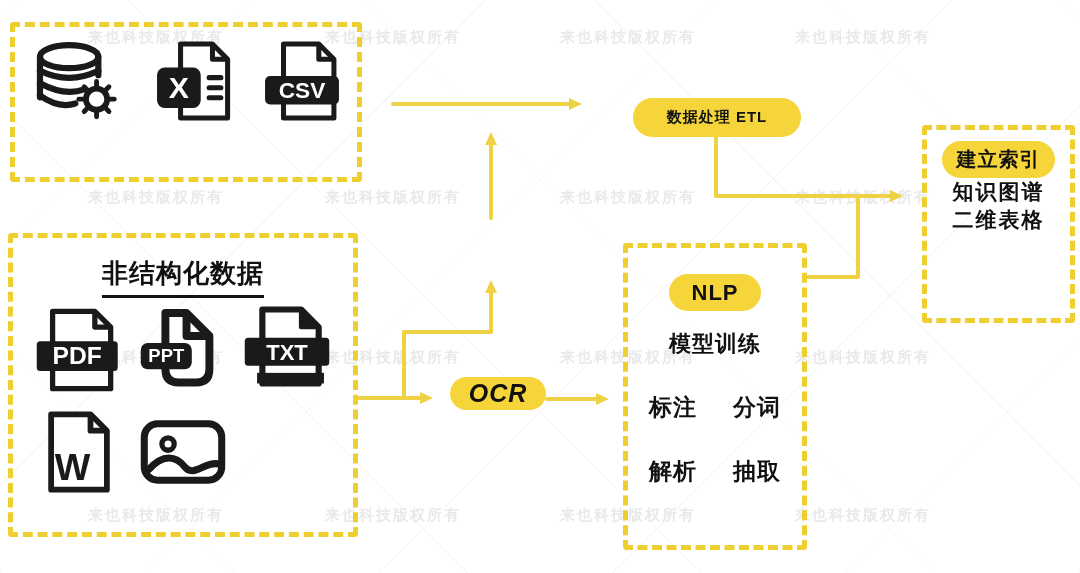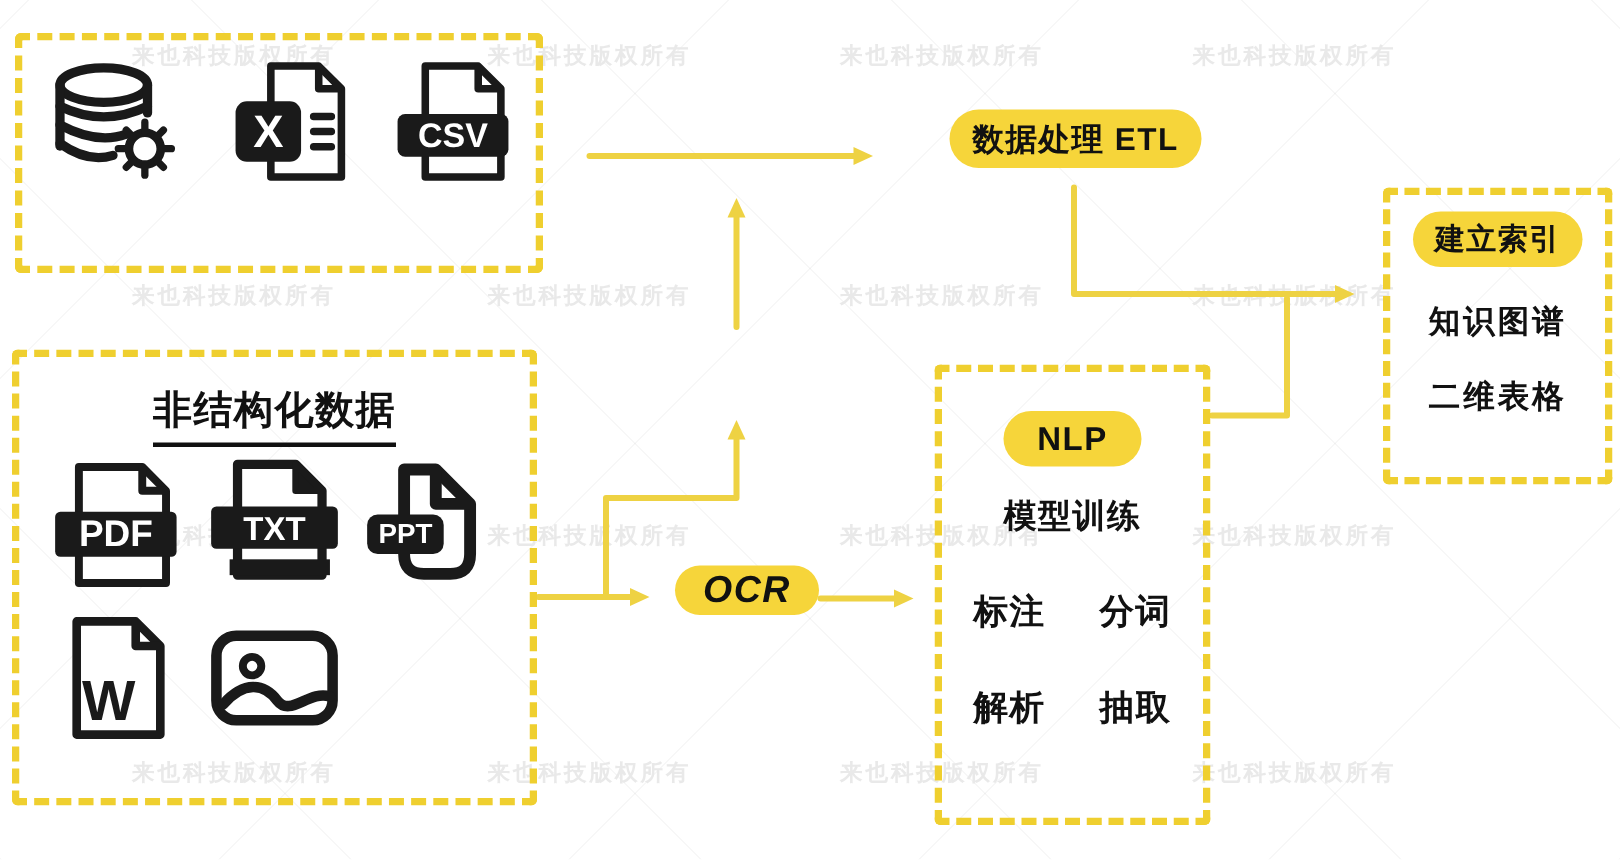--- a/index.html
+++ b/index.html
@@ -33,21 +33,21 @@
   .icons-row{display:flex;justify-content:center;align-items:center;gap:24px;margin-top:12px;}
   .icons-grid{
     display:grid;grid-template-columns:repeat(3,1fr);row-gap:10px;
     padding:6px 14px 0 14px;justify-items:center;align-items:center;
   }
   .icon{display:flex;align-items:center;justify-content:center;}
   .nlp-inner{display:flex;flex-direction:column;align-items:center;}
   .nlp-train{margin-top:18px;font-weight:bold;font-size:22px;letter-spacing:1px;}
   .nlp-row{display:flex;justify-content:center;gap:36px;margin-top:33px;font-weight:bold;font-size:23px;letter-spacing:1px;}
   .index-inner{display:flex;flex-direction:column;align-items:center;}
-  .index-item{margin-top:22px;font-weight:bold;font-size:21px;letter-spacing:2px;}
+  .index-item{font-weight:bold;font-size:21px;letter-spacing:2px;}
   svg text{font-family:"Liberation Sans","DejaVu Sans",sans-serif;font-weight:bold;}
 </style>
 </head>
 <body>
 
 <div class="stage">
 
   <span class="wm" style="left:88px;top:28px">来也科技版权所有</span>
   <span class="wm" style="left:325px;top:28px">来也科技版权所有</span>
   <span class="wm" style="left:560px;top:28px">来也科技版权所有</span>
@@ -133,53 +133,53 @@
       <span class="icon">
         <svg width="88" height="92" viewBox="0 0 100 100">
           <path d="M20,6 H68 L86,24 V94 H20 Z" fill="#ffffff" stroke="#1a1a1a" stroke-width="6" stroke-linejoin="round"></path>
           <path d="M68,6 V24 H86" fill="none" stroke="#1a1a1a" stroke-width="6" stroke-linejoin="round"></path>
           <rect x="2" y="40" width="92" height="34" rx="4" fill="#1a1a1a"></rect>
           <text x="48" y="66" font-size="28" fill="#ffffff" text-anchor="middle">PDF</text>
         </svg>
       </span>
       <span class="icon">
         <svg width="88" height="92" viewBox="0 0 100 100">
+          <path d="M30,8 H54 L80,34 V72 Q80,87 65,87 H45 Q30,87 30,72 Z" fill="#ffffff" stroke="#1a1a1a" stroke-width="9" stroke-linejoin="round"></path>
+          <path d="M54,8 V34 H80" fill="none" stroke="#1a1a1a" stroke-width="9" stroke-linejoin="round"></path>
+          <rect x="2" y="42" width="58" height="30" rx="8" fill="#1a1a1a"></rect>
+          <text x="31" y="64" font-size="21" fill="#ffffff" text-anchor="middle">PPT</text>
+        </svg>
+      </span>
+      <span class="icon">
+        <svg width="88" height="92" viewBox="0 0 100 100">
           <path d="M22,4 H66 L86,24 V88 H22 Z" fill="#ffffff" stroke="#1a1a1a" stroke-width="7" stroke-linejoin="round"></path>
           <path d="M66,4 L86,24 H66 Z" fill="#1a1a1a" stroke="#1a1a1a" stroke-width="5" stroke-linejoin="round"></path>
           <rect x="2" y="36" width="96" height="32" rx="4" fill="#1a1a1a"></rect>
           <rect x="16" y="76" width="76" height="12" fill="#1a1a1a"></rect>
           <text x="50" y="61" font-size="25" fill="#ffffff" text-anchor="middle">TXT</text>
         </svg>
       </span>
       <span class="icon">
-        <svg width="88" height="92" viewBox="0 0 100 100">
-          <path d="M30,8 H54 L80,34 V72 Q80,87 65,87 H45 Q30,87 30,72 Z" fill="#ffffff" stroke="#1a1a1a" stroke-width="9" stroke-linejoin="round"></path>
-          <path d="M54,8 V34 H80" fill="none" stroke="#1a1a1a" stroke-width="9" stroke-linejoin="round"></path>
-          <rect x="2" y="42" width="58" height="30" rx="8" fill="#1a1a1a"></rect>
-          <text x="31" y="64" font-size="21" fill="#ffffff" text-anchor="middle">PPT</text>
-        </svg>
-      </span>
-      <span class="icon">
         <svg width="82" height="92" viewBox="0 0 100 100">
           <path d="M16,4 H64 L84,24 V96 H16 Z" fill="#ffffff" stroke="#1a1a1a" stroke-width="7" stroke-linejoin="round"></path>
           <path d="M64,4 V24 H84" fill="none" stroke="#1a1a1a" stroke-width="7" stroke-linejoin="round"></path>
           <text x="42" y="84" font-size="46" fill="#1a1a1a" text-anchor="middle">W</text>
         </svg>
       </span>
       <span class="icon">
         <svg width="88" height="92" viewBox="0 0 100 100">
           <rect x="6" y="18" width="88" height="64" rx="15" fill="#ffffff" stroke="#1a1a1a" stroke-width="8"></rect>
           <circle cx="33" cy="41" r="7" fill="none" stroke="#1a1a1a" stroke-width="6"></circle>
           <path d="M11,70 C27,52 42,54 52,67 S76,59 92,64" fill="none" stroke="#1a1a1a" stroke-width="8" stroke-linecap="round"></path>
         </svg>
       </span>
     </div>
   </div>
 
-  <div class="pill" style="left:633px;top:73px;width:168px;height:39px;font-size:21px;">数据处理 ETL</div>
+  <div class="pill" style="left:633px;top:98px;width:168px;height:39px;font-size:15px;">数据处理 ETL</div>
 
 
   <div class="pill" style="left:450px;top:377px;width:96px;height:33px;font-size:25px;font-style:italic;">OCR</div>
 
   <div class="dashed-box" style="left:623px;top:243px;width:184px;height:307px;">
     <div class="nlp-inner">
       <div class="pill-inline" style="width:92px;height:37px;font-size:22px;margin-top:26px;text-align:right;">NLP</div>
       <div class="nlp-train">模型训练</div>
       <div class="nlp-row">
         <span>标注</span>

